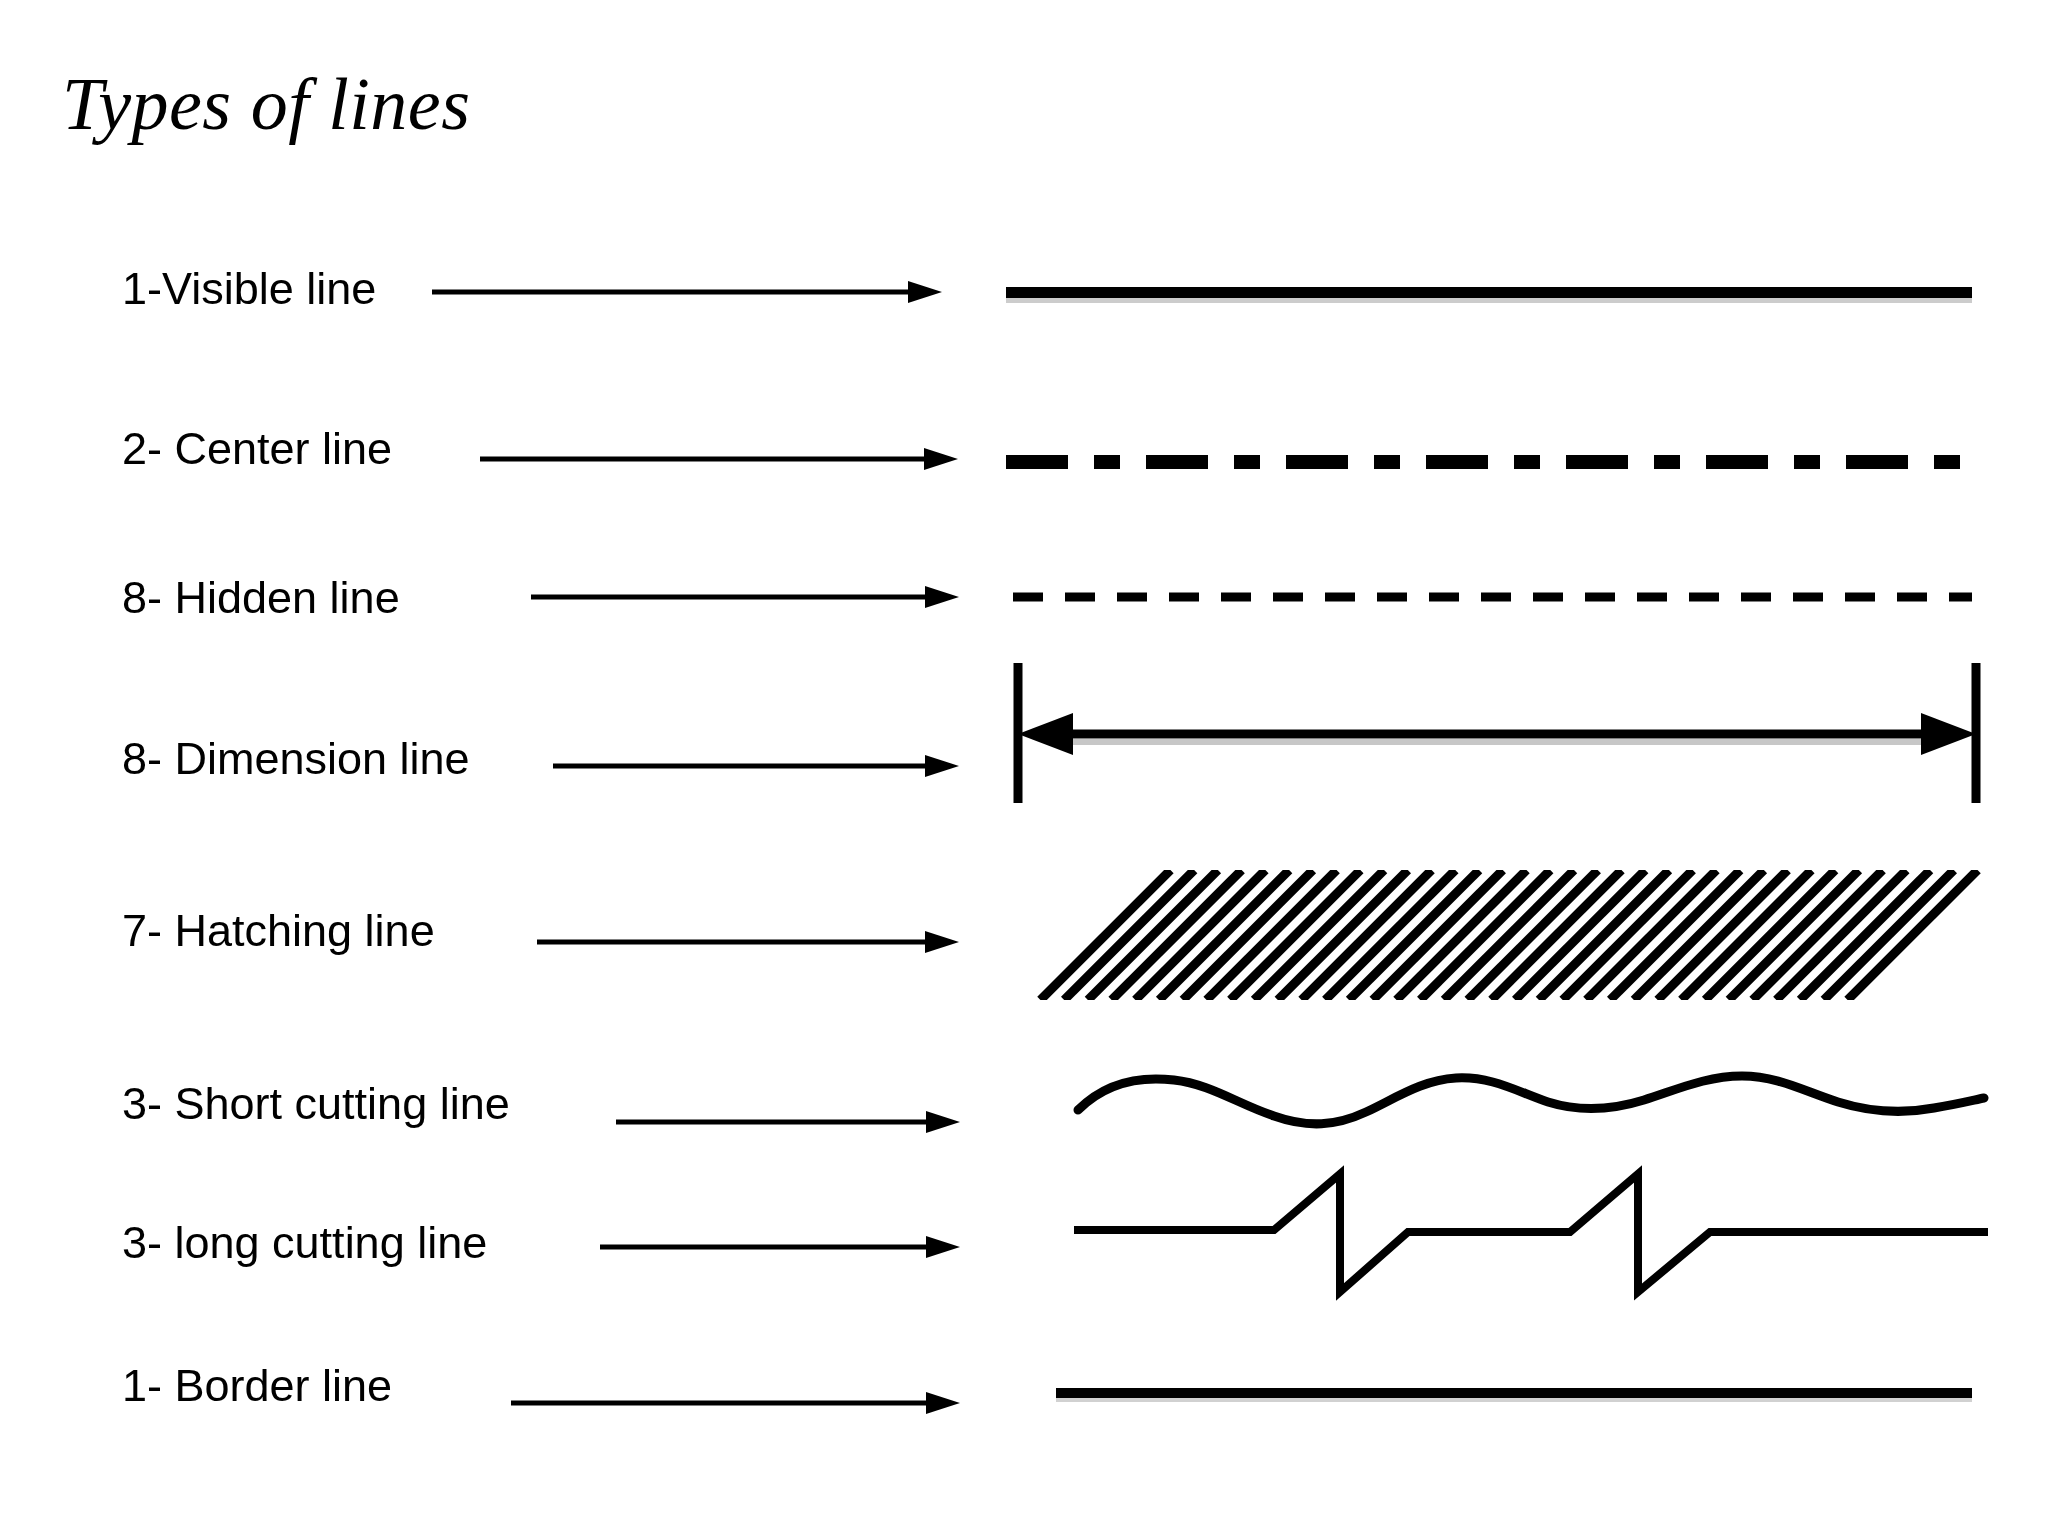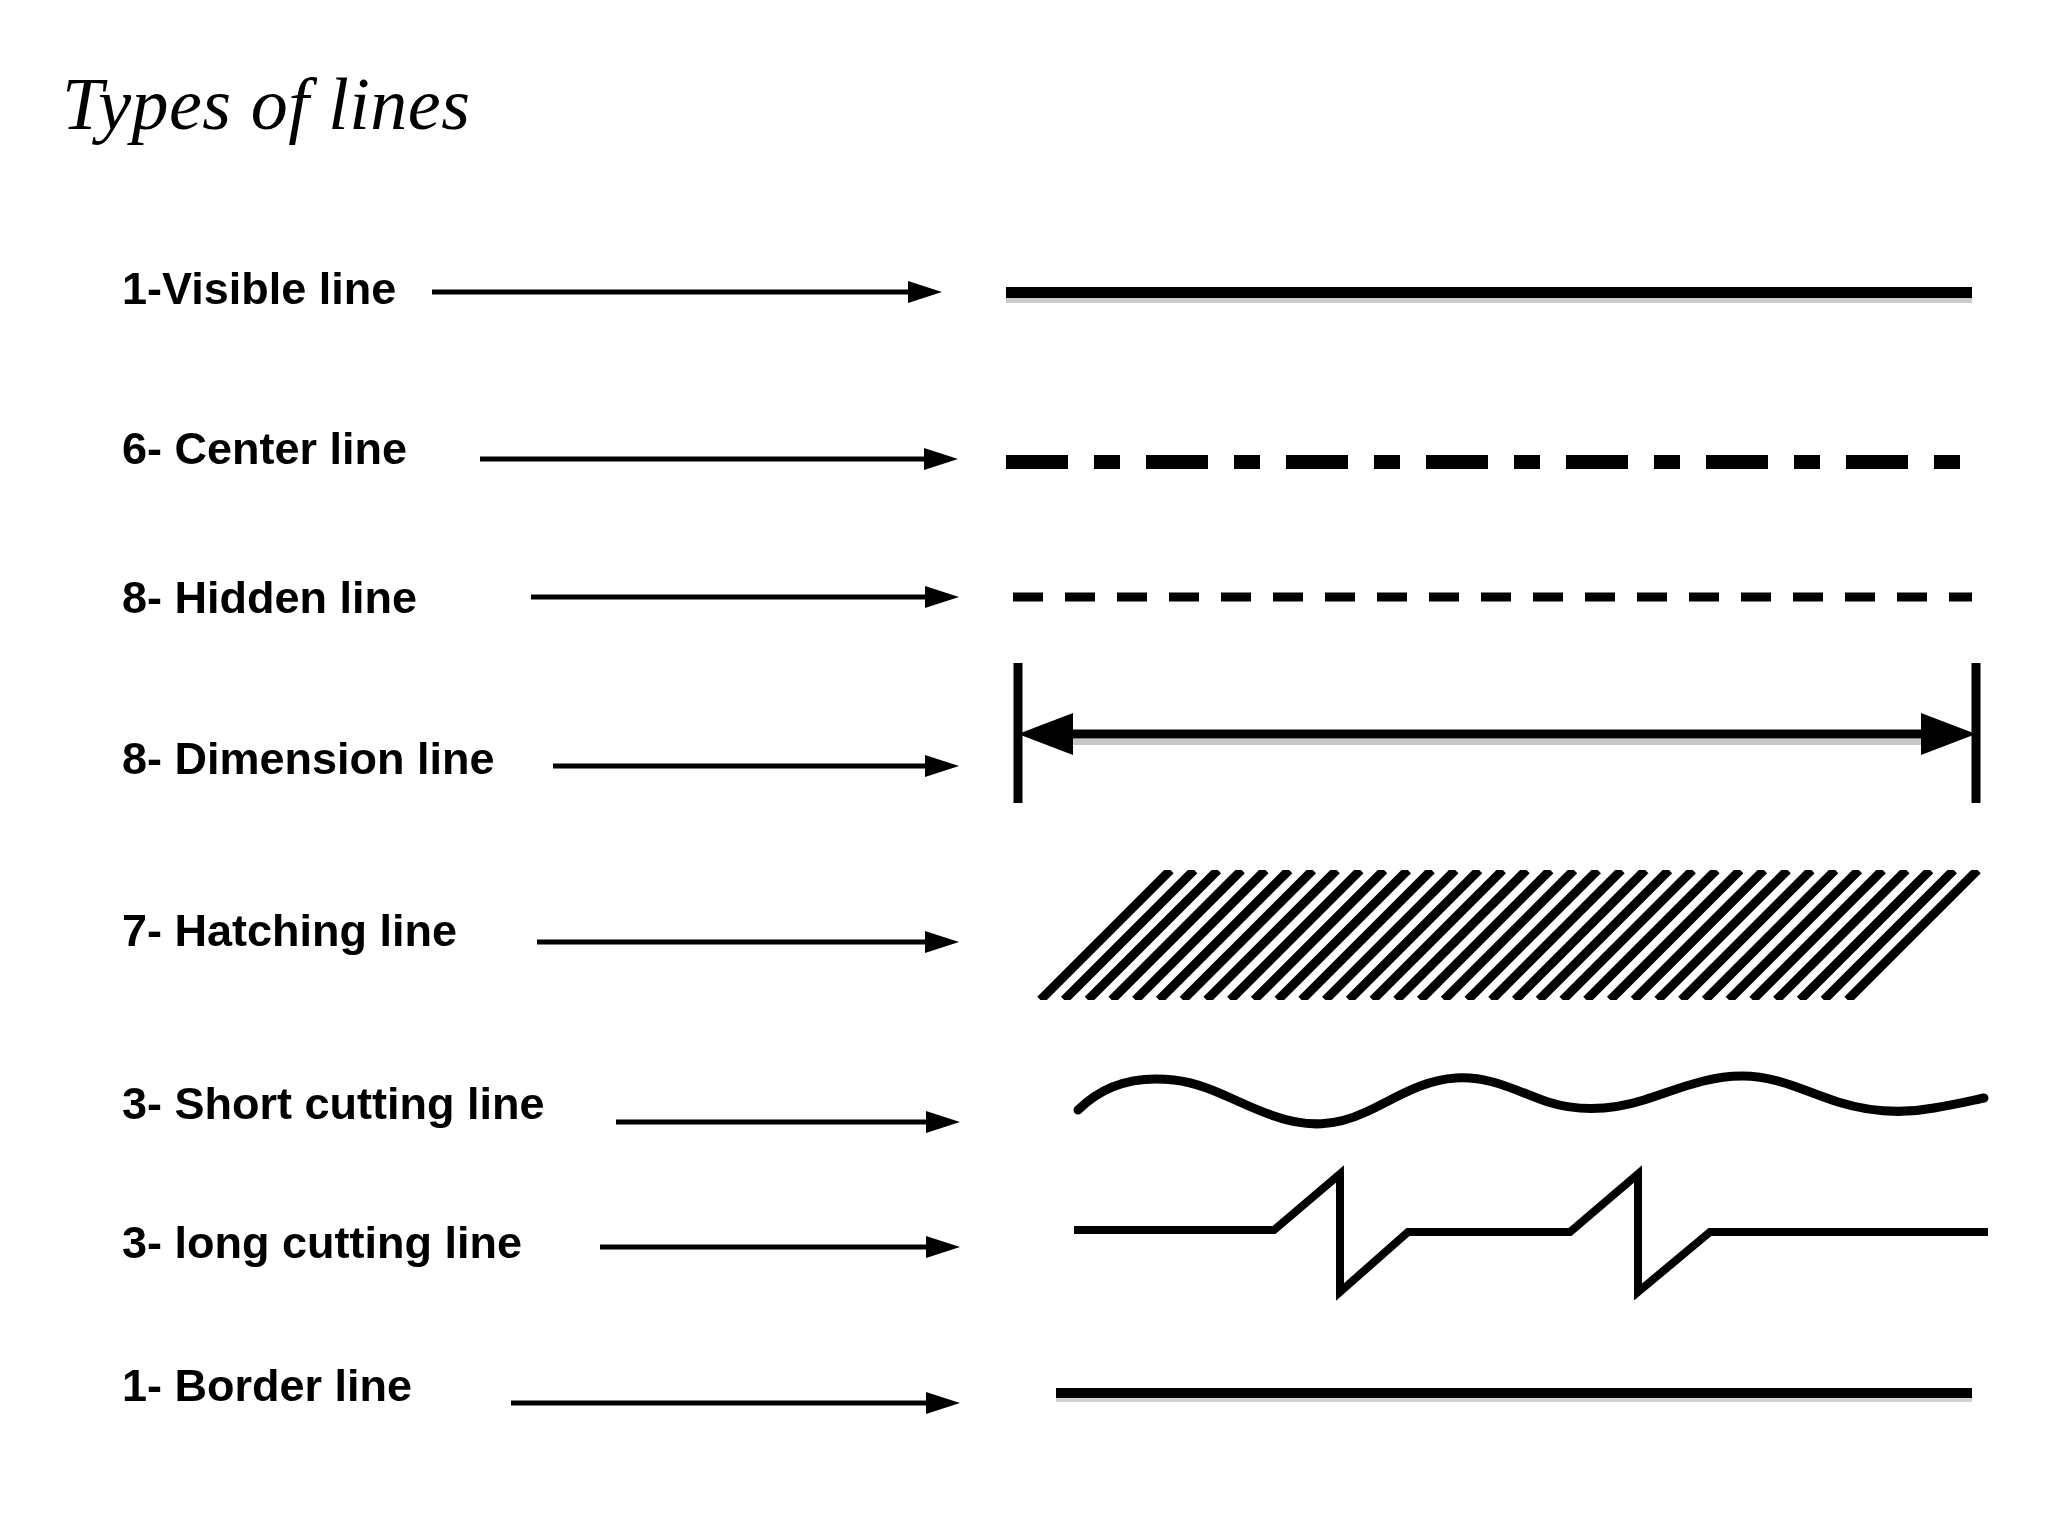--- a/index.html
+++ b/index.html
@@ -40,21 +40,21 @@
     left: 0;
     width: 2048px;
     height: 0;
   }
 
   .row-label {
     position: absolute;
     left: 122px;
     transform: translateY(-50%);
     font-family: "Liberation Sans", sans-serif;
-    font-weight: bold;
+    font-weight: normal;
     font-size: 45px;
     line-height: 1;
     color: #000000;
     white-space: nowrap;
   }
 
   .leader {
     position: absolute;
     transform: translateY(-50%);
     height: 22px;
@@ -87,21 +87,21 @@
   </div>
   <div class="sample" style="left:1006px; top:293px">
     <svg class="sample-svg" width="966" height="22" viewBox="0 0 966 22">
       <rect x="0" y="14" width="966" height="7" fill="#000" opacity="0.20"></rect>
       <rect x="0" y="5" width="966" height="11" fill="#000"></rect>
     </svg>
   </div>
 </div>
 
 <div class="row">
-  <div class="row-label" style="top:448px">6- Center line</div>
+  <div class="row-label" style="top:448px">2- Center line</div>
   <div class="leader" style="left:480px; top:459px">
     <svg class="leader-svg" width="478" height="22" viewBox="0 0 478 22">
       <line x1="0" y1="11" x2="446" y2="11" stroke="#000" stroke-width="5"></line>
       <polygon points="478,11 444,0 444,22" fill="#000"></polygon>
     </svg>
   </div>
   <div class="sample" style="left:1006px; top:462px">
     <svg class="sample-svg" width="966" height="24" viewBox="0 0 966 24">
       <line x1="0" y1="12" x2="966" y2="12" stroke="#000" stroke-width="14" stroke-dasharray="62 26 26 26"></line>
     </svg>

